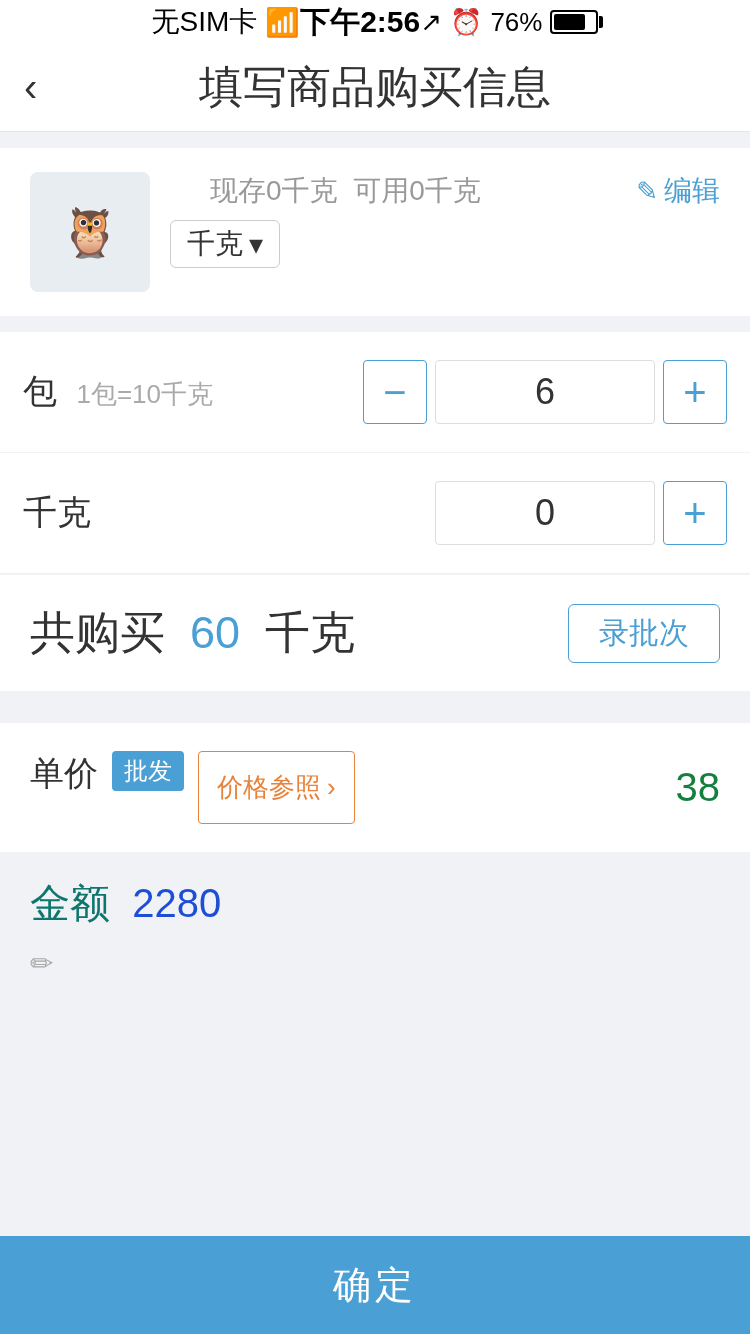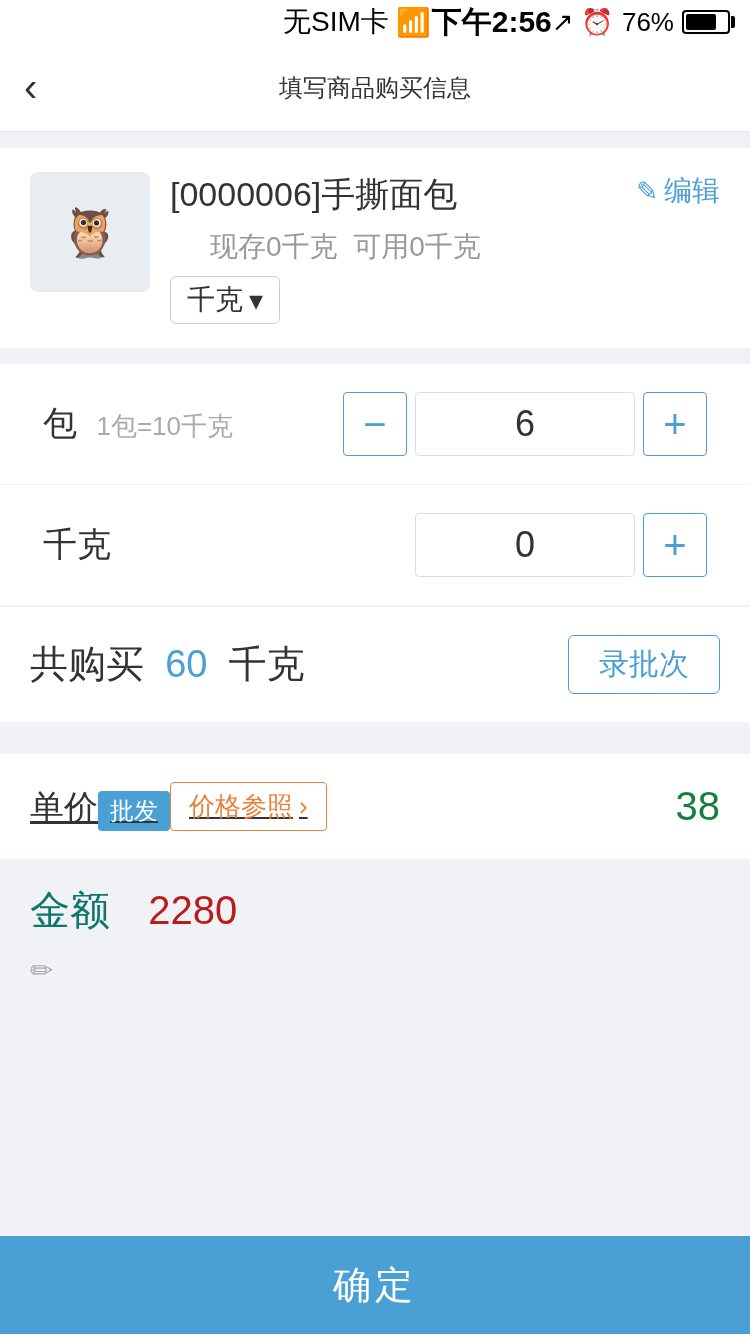--- a/index.html
+++ b/index.html
@@ -13,21 +13,21 @@
       position: relative;
     }
 
     
     .status-bar {
       width: 750px;
       height: 44px;
       background: #fff;
       display: flex;
       align-items: center;
-      justify-content: flex-end;
+      justify-content: center;
       padding: 0 20px;
       font-size: 28px;
       color: #000;
     }
     .status-left { display: flex; align-items: center; gap: 8px; }
     .status-center { font-size: 30px; font-weight: 700; }
     .status-right { display: flex; align-items: center; gap: 8px; font-size: 26px; }
     .battery-icon {
       width: 48px; height: 24px;
       border: 2px solid #000;
@@ -65,21 +65,21 @@
       border-bottom: 1px solid #e5e5e5;
     }
     .nav-back {
       position: absolute;
       left: 24px;
       font-size: 40px;
       color: #333;
       cursor: pointer;
     }
     .nav-title {
-      font-size: 24px;
+      font-size: 44px;
       font-weight: 500;
       color: #333;
     }
 
     
     .product-card {
       background: #fff;
       padding: 24px 30px;
       margin-top: 16px;
       display: flex;
@@ -146,21 +146,21 @@
       background: #f0f2f5;
     }
 
     
     .input-section {
       background: #fff;
     }
     .input-row {
       display: flex;
       align-items: center;
-      padding: 28px 43px;
+      padding: 28px 23px;
       border-bottom: 1px solid #f0f2f5;
     }
     .input-label {
       flex: 1;
       font-size: 34px;
       color: #333;
     }
     .input-label-sub {
       font-size: 26px;
       color: #aaa;
@@ -207,21 +207,21 @@
 
     
     .total-row {
       background: #fff;
       display: flex;
       align-items: center;
       justify-content: space-between;
       padding: 28px 30px;
     }
     .total-text {
-      font-size: 38px;
+      font-size: 45px;
       color: #333;
     }
     .total-highlight { color: #4a9fd4; font-weight: 500; }
     .batch-btn {
       border: 1.5px solid #4a9fd4;
       color: #4a9fd4;
       font-size: 30px;
       padding: 8px 30px;
       border-radius: 6px;
       background: #fff;
@@ -234,37 +234,37 @@
       margin-top: 16px;
       padding: 28px 30px;
     }
     .price-row {
       display: flex;
       align-items: center;
       justify-content: space-between;
     }
     .price-left {
       display: flex;
-      align-items: flex-end;
+      align-items: flex-start;
+      gap: 14px;
       font-size: 34px;
       color: #333;
-      text-decoration: underline;
     }
     .price-tag-badge {
       background: #4a9fd4;
       color: #fff;
       font-size: 24px;
       padding: 4px 12px;
       border-radius: 4px;
     }
     .price-ref-btn {
       border: 1.5px solid #e8823a;
       color: #e8823a;
       font-size: 26px;
-      padding: 6px 18px;
+      padding: 18px 18px;
       border-radius: 4px;
       background: #fff;
       display: flex;
       align-items: center;
       gap: 6px;
     }
     .price-value {
       font-size: 40px;
       color: #15803d;
       font-weight: 500;
@@ -275,21 +275,21 @@
       background: #f0f2f5;
       padding: 24px 30px 10px 30px;
     }
     .amount-row {
       font-size: 40px;
       color: #333;
       font-weight: 500;
       margin-bottom: 16px;
     }
     .amount-label { color: #0f766e; }
-    .amount-value { color: #b91c1c; margin-left: 16px; }
+    .amount-value { color: #1d4ed8; }
     .remark-row {
       display: flex;
       align-items: center;
       gap: 14px;
       font-size: 30px;
       color: #aaa;
     }
     .pencil-icon { font-size: 28px; color: #aaa; }
 
     
@@ -334,21 +334,20 @@
 <div class="nav-bar">
   <span class="nav-back">‹</span>
   <span class="nav-title">填写商品购买信息</span>
 </div>
 
 <div class="product-card" style="position:relative;">
   <div class="product-thumb">
     <span>🦉</span>
   </div>
   <div class="product-info">
-    <div class="product-name">[0000006]手撕面包</div>
     <div class="product-stock">
       <span>现存0千克</span>&nbsp;&nbsp;<span>可用0千克</span>
     </div>
     <div class="product-unit-row">
       <div class="unit-select">
         <span>千克</span>
         <span>▾</span>
       </div>
     </div>
   </div>

